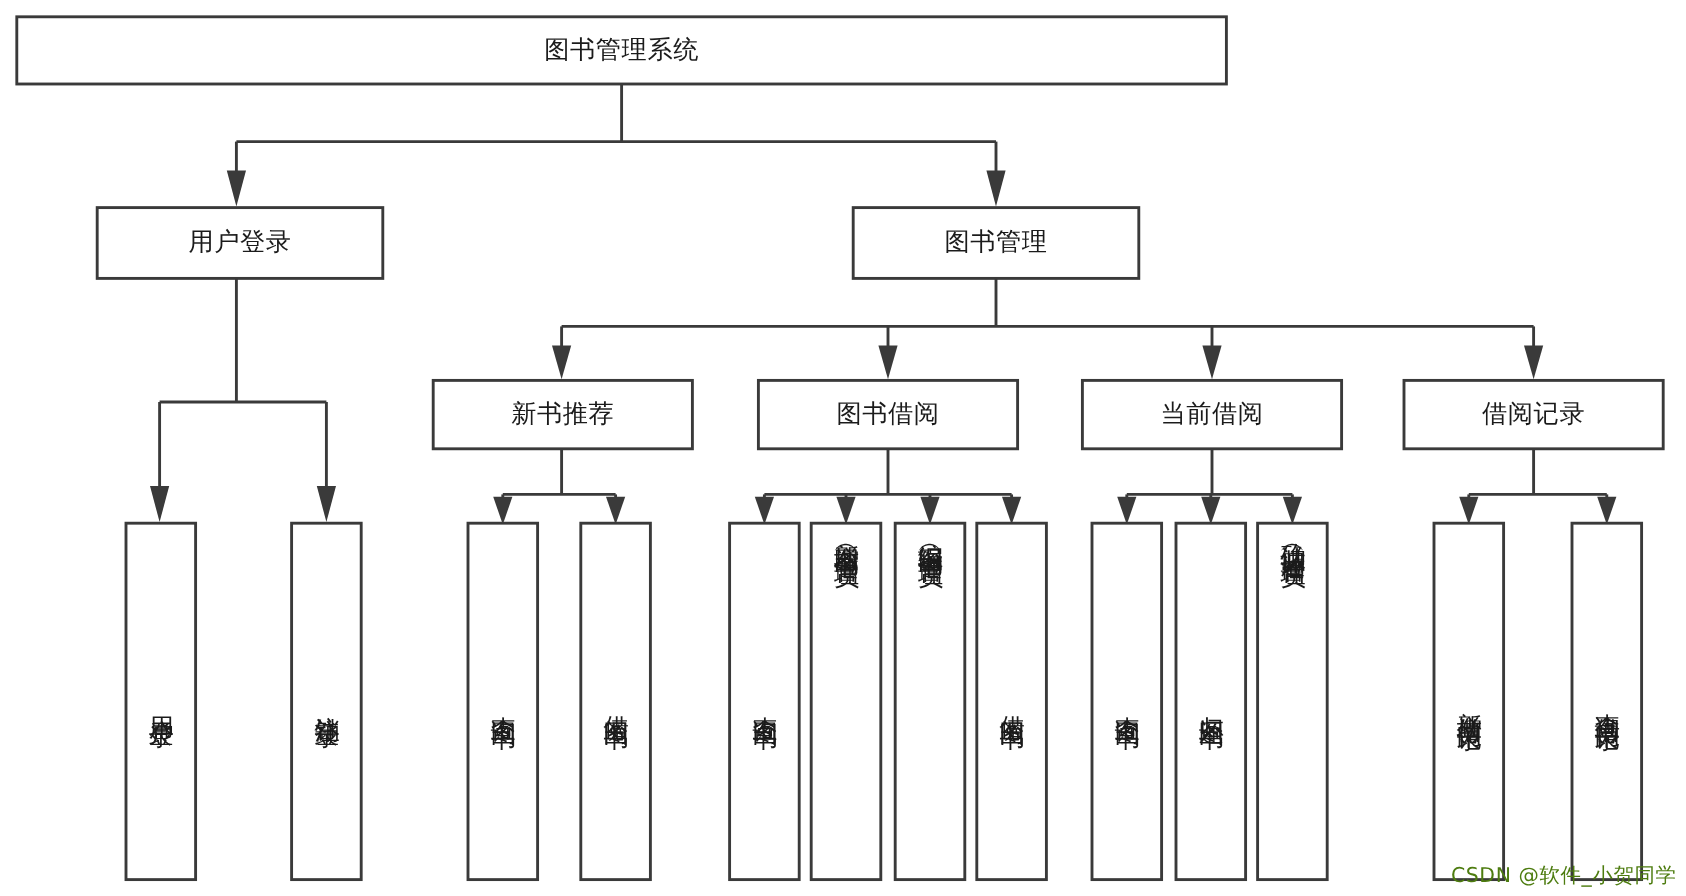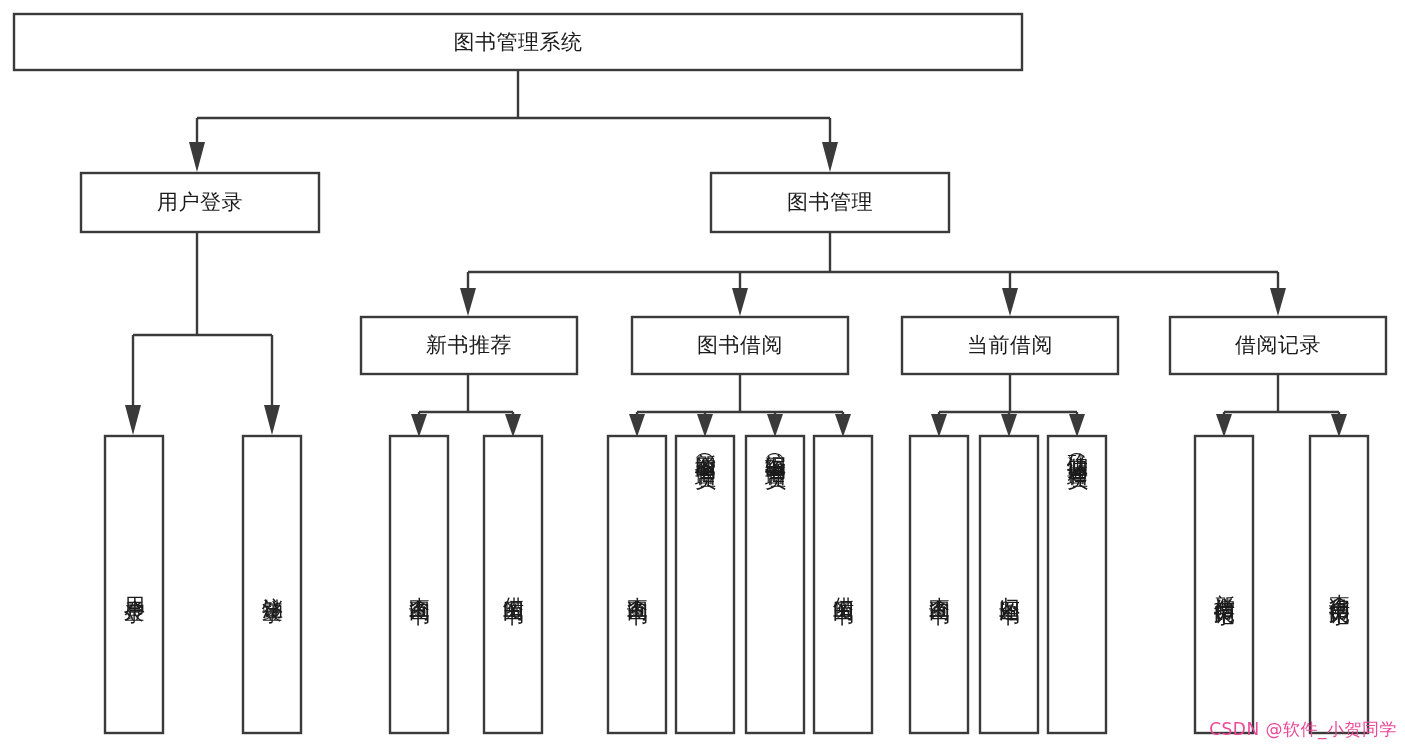--- a/index.html
+++ b/index.html
@@ -69,21 +69,21 @@
     letter-spacing: 2.5px;
     white-space: nowrap;
     text-align: center;
   }
   .watermark {
     position: absolute;
     right: 8px;
     bottom: 6px;
     font-family: "DejaVu Sans", "Liberation Sans", sans-serif;
     font-size: 17px;
-    color: #ec4899;
+    color: #4d7c0f;
     letter-spacing: 0.5px;
     white-space: nowrap;
     pointer-events: none;
   }
 </style>
 </head>
 <body>
 
 <div id="diagram-root">
 

